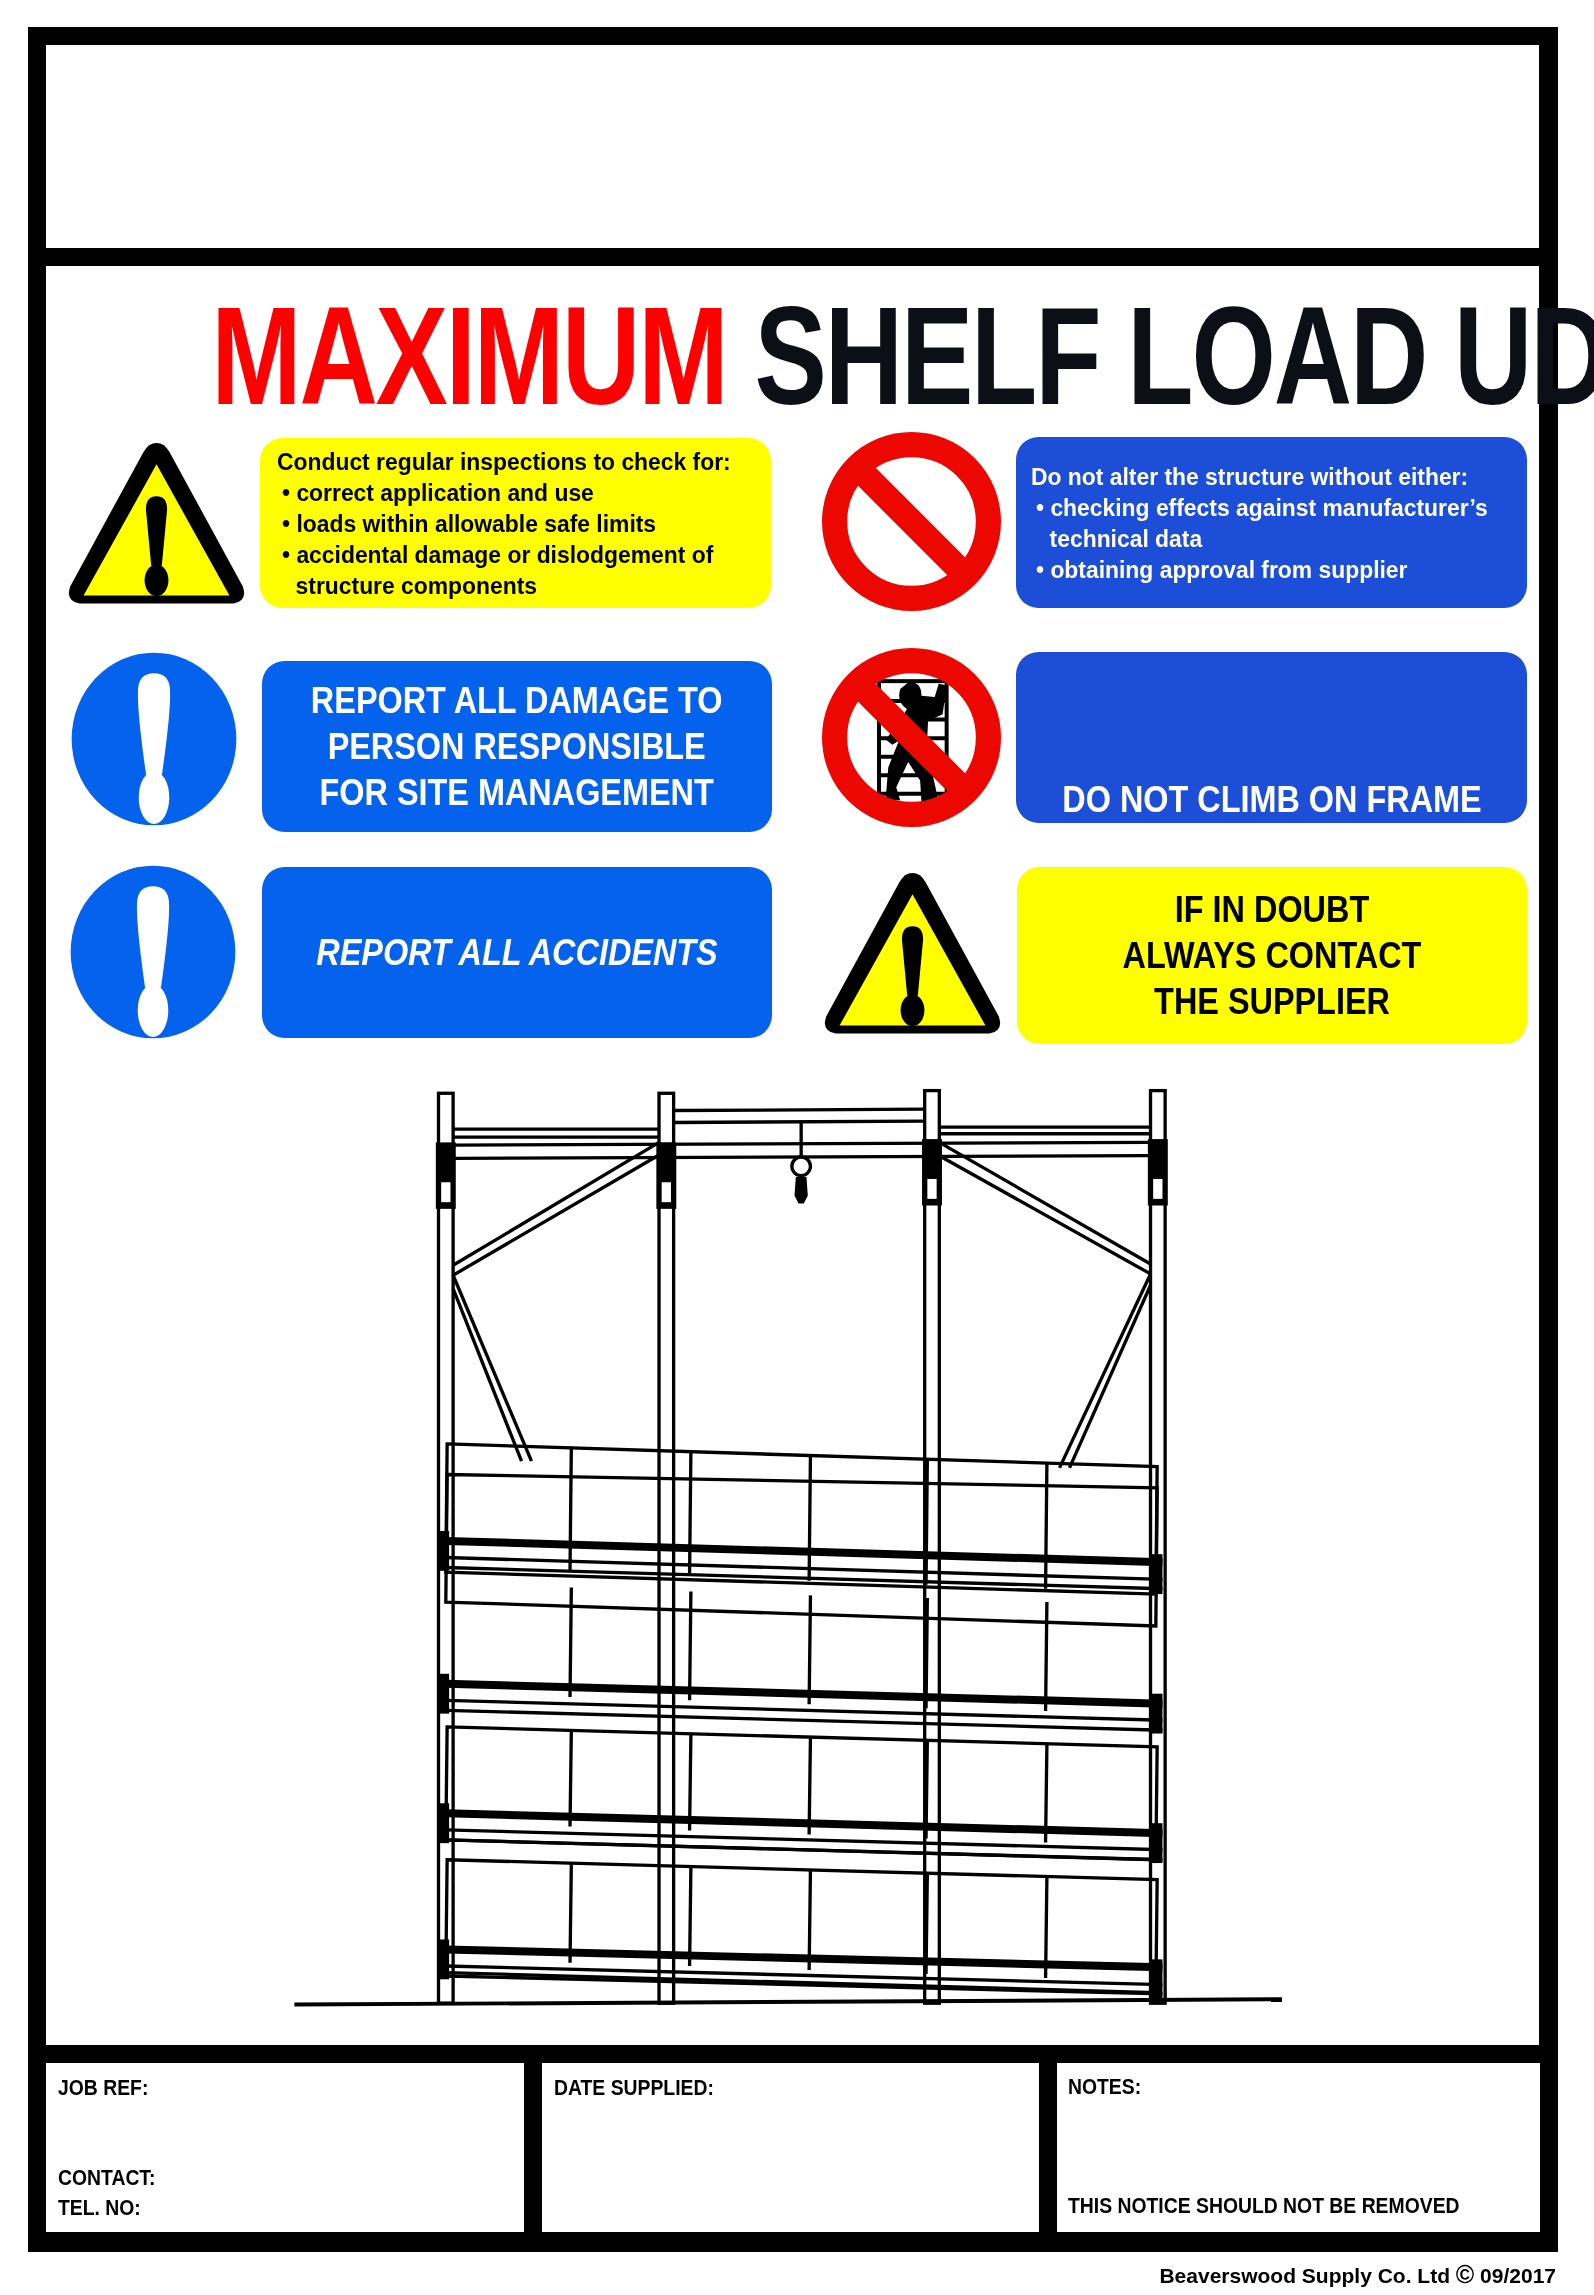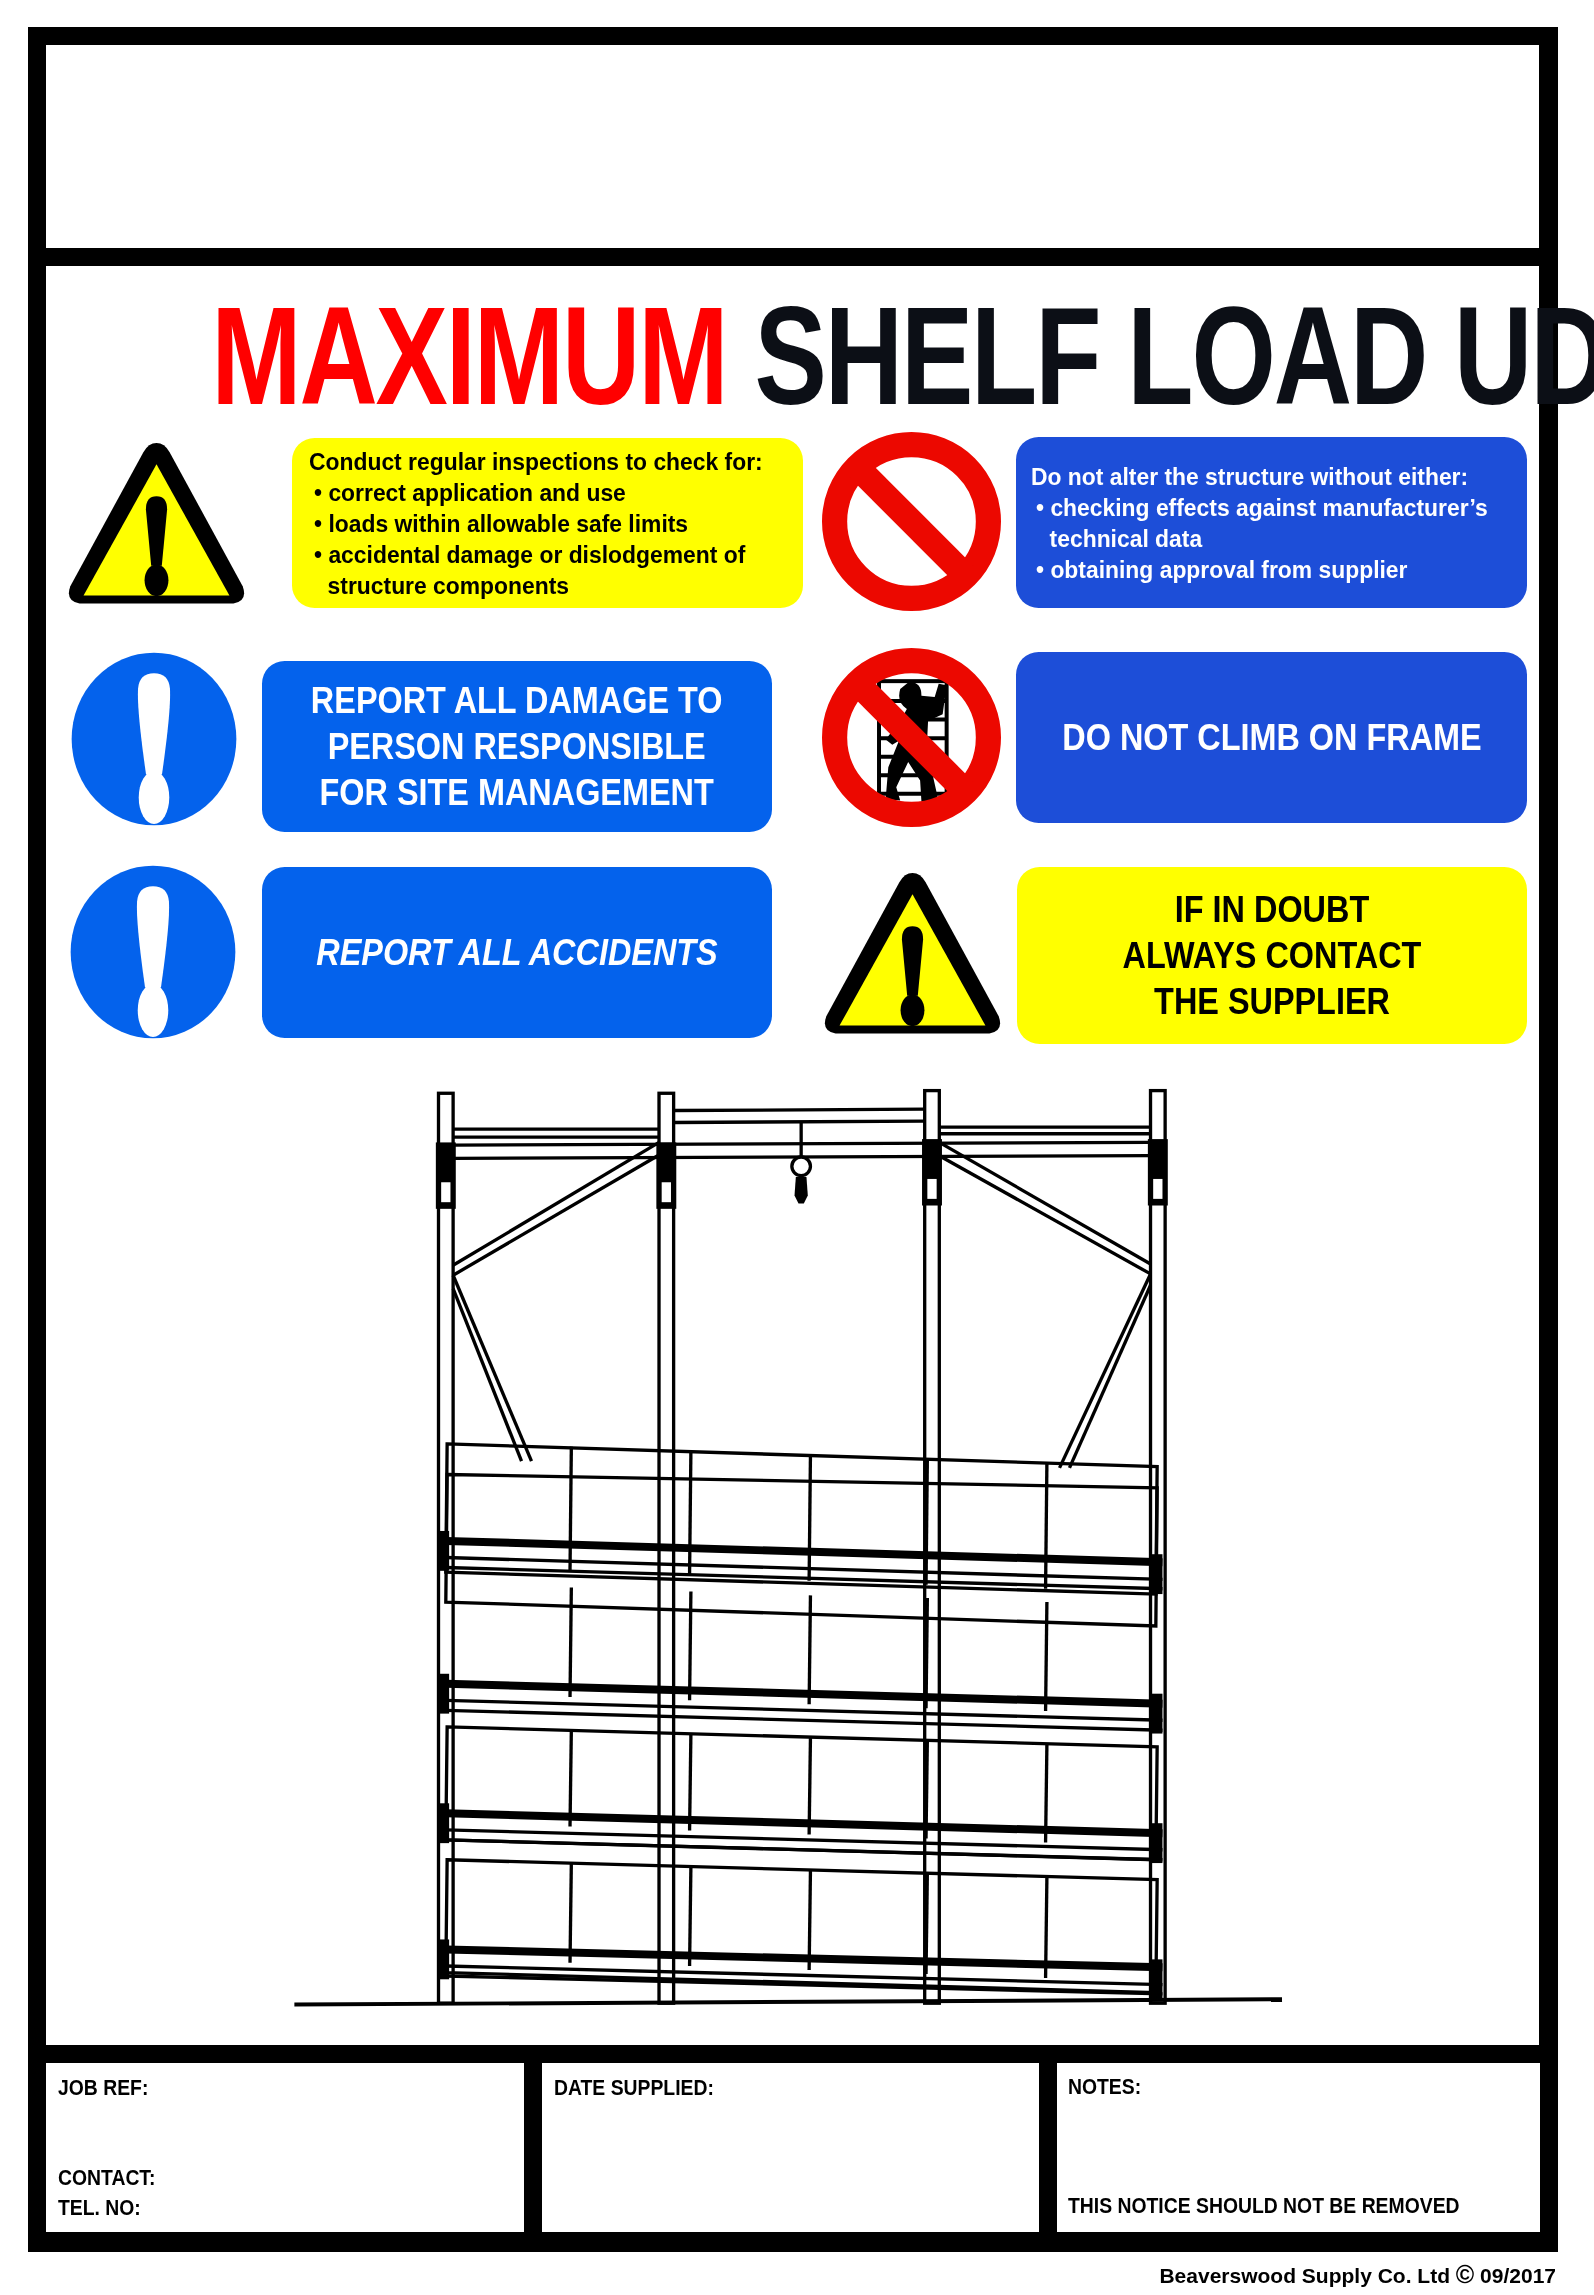--- a/index.html
+++ b/index.html
@@ -41,21 +41,21 @@
   <span class="red">MAXIMUM</span>
   <span class="dark">SHELF LOAD UDL</span>
 </div>
 
 <svg class="icon" style="left:65px; top:435px;" width="183" height="176" viewBox="0 0 276 265">
   <path d="M138 12 Q150 12 158 26 L268 228 Q276 250 254 254 L22 254 Q0 250 8 228 L118 26 Q126 12 138 12 Z" fill="#000"></path>
   <path d="M138 48 L248 246 L28 246 Z" fill="#ffff00" transform="translate(0,-4)"></path>
   <path d="M138 92 Q154 92 154 112 L146 197 L130 197 L122 112 Q122 92 138 92 Z" fill="#000"></path>
   <ellipse cx="138" cy="219" rx="18" ry="24" fill="#000"></ellipse>
 </svg>
-<div class="box yellow left-text" style="left:260px; top:438px; width:511px; height:170px;margin-left:32px;">
+<div class="box yellow left-text" style="left:260px; top:438px; width:511px; height:170px;">
   <div class="list">
     <span style="display:block">Conduct regular inspections to check for:</span>
     <span class="bul">• <span>correct application and use</span></span>
     <span class="bul">• <span>loads within allowable safe limits</span></span>
     <span class="bul">• <span>accidental damage or dislodgement of structure components</span></span>
   </div>
 </div>
 
 <svg class="icon" style="left:822px; top:432px;" width="179" height="179" viewBox="0 0 270 270">
   <circle cx="135" cy="135" r="116" fill="none" stroke="#ec0800" stroke-width="38"></circle>
@@ -89,21 +89,21 @@
     <line x1="86" y1="108" x2="188" y2="108"></line>
     <line x1="86" y1="136" x2="188" y2="136"></line>
     <line x1="86" y1="164" x2="188" y2="164"></line>
     <line x1="86" y1="192" x2="188" y2="192"></line>
     <line x1="86" y1="220" x2="188" y2="220"></line>
   </g>
   <path d="M130 52 Q150 50 150 72 L170 74 L176 54 L188 56 L182 100 L160 110 L158 150 L168 196 L176 232 L150 232 L148 200 L130 172 L112 210 L118 230 L96 228 L100 180 L116 140 L106 146 L96 138 L118 110 L128 92 Q112 82 118 62 Z" fill="#000"></path>
   <circle cx="135" cy="135" r="116" fill="none" stroke="#ec0800" stroke-width="38"></circle>
   <line x1="55" y1="55" x2="215" y2="215" stroke="#ec0800" stroke-width="38"></line>
 </svg>
-<div class="box red-bg" style="left:1016px; top:652px; width:511px; height:171px;">
+<div class="box red-bg" style="left:1016px; top:652px; width:511px; height:171px;align-items:flex-end;">
   <div class="big">
     <div>DO NOT CLIMB ON FRAME</div>
   </div>
 </div>
 
 <svg class="icon" style="left:60px; top:863px;" width="186" height="178" viewBox="0 0 280 268">
   <ellipse cx="140" cy="134" rx="124" ry="130" fill="#0462ec"></ellipse>
   <path d="M140 40 Q162 40 164 70 Q166 110 152 238 L128 238 Q114 110 116 70 Q118 40 140 40 Z" fill="#fff" transform="translate(0,-2) scale(1,0.77) translate(0,8)"></path>
   <ellipse cx="140" cy="222" rx="23" ry="40" fill="#fff"></ellipse>
 </svg>

